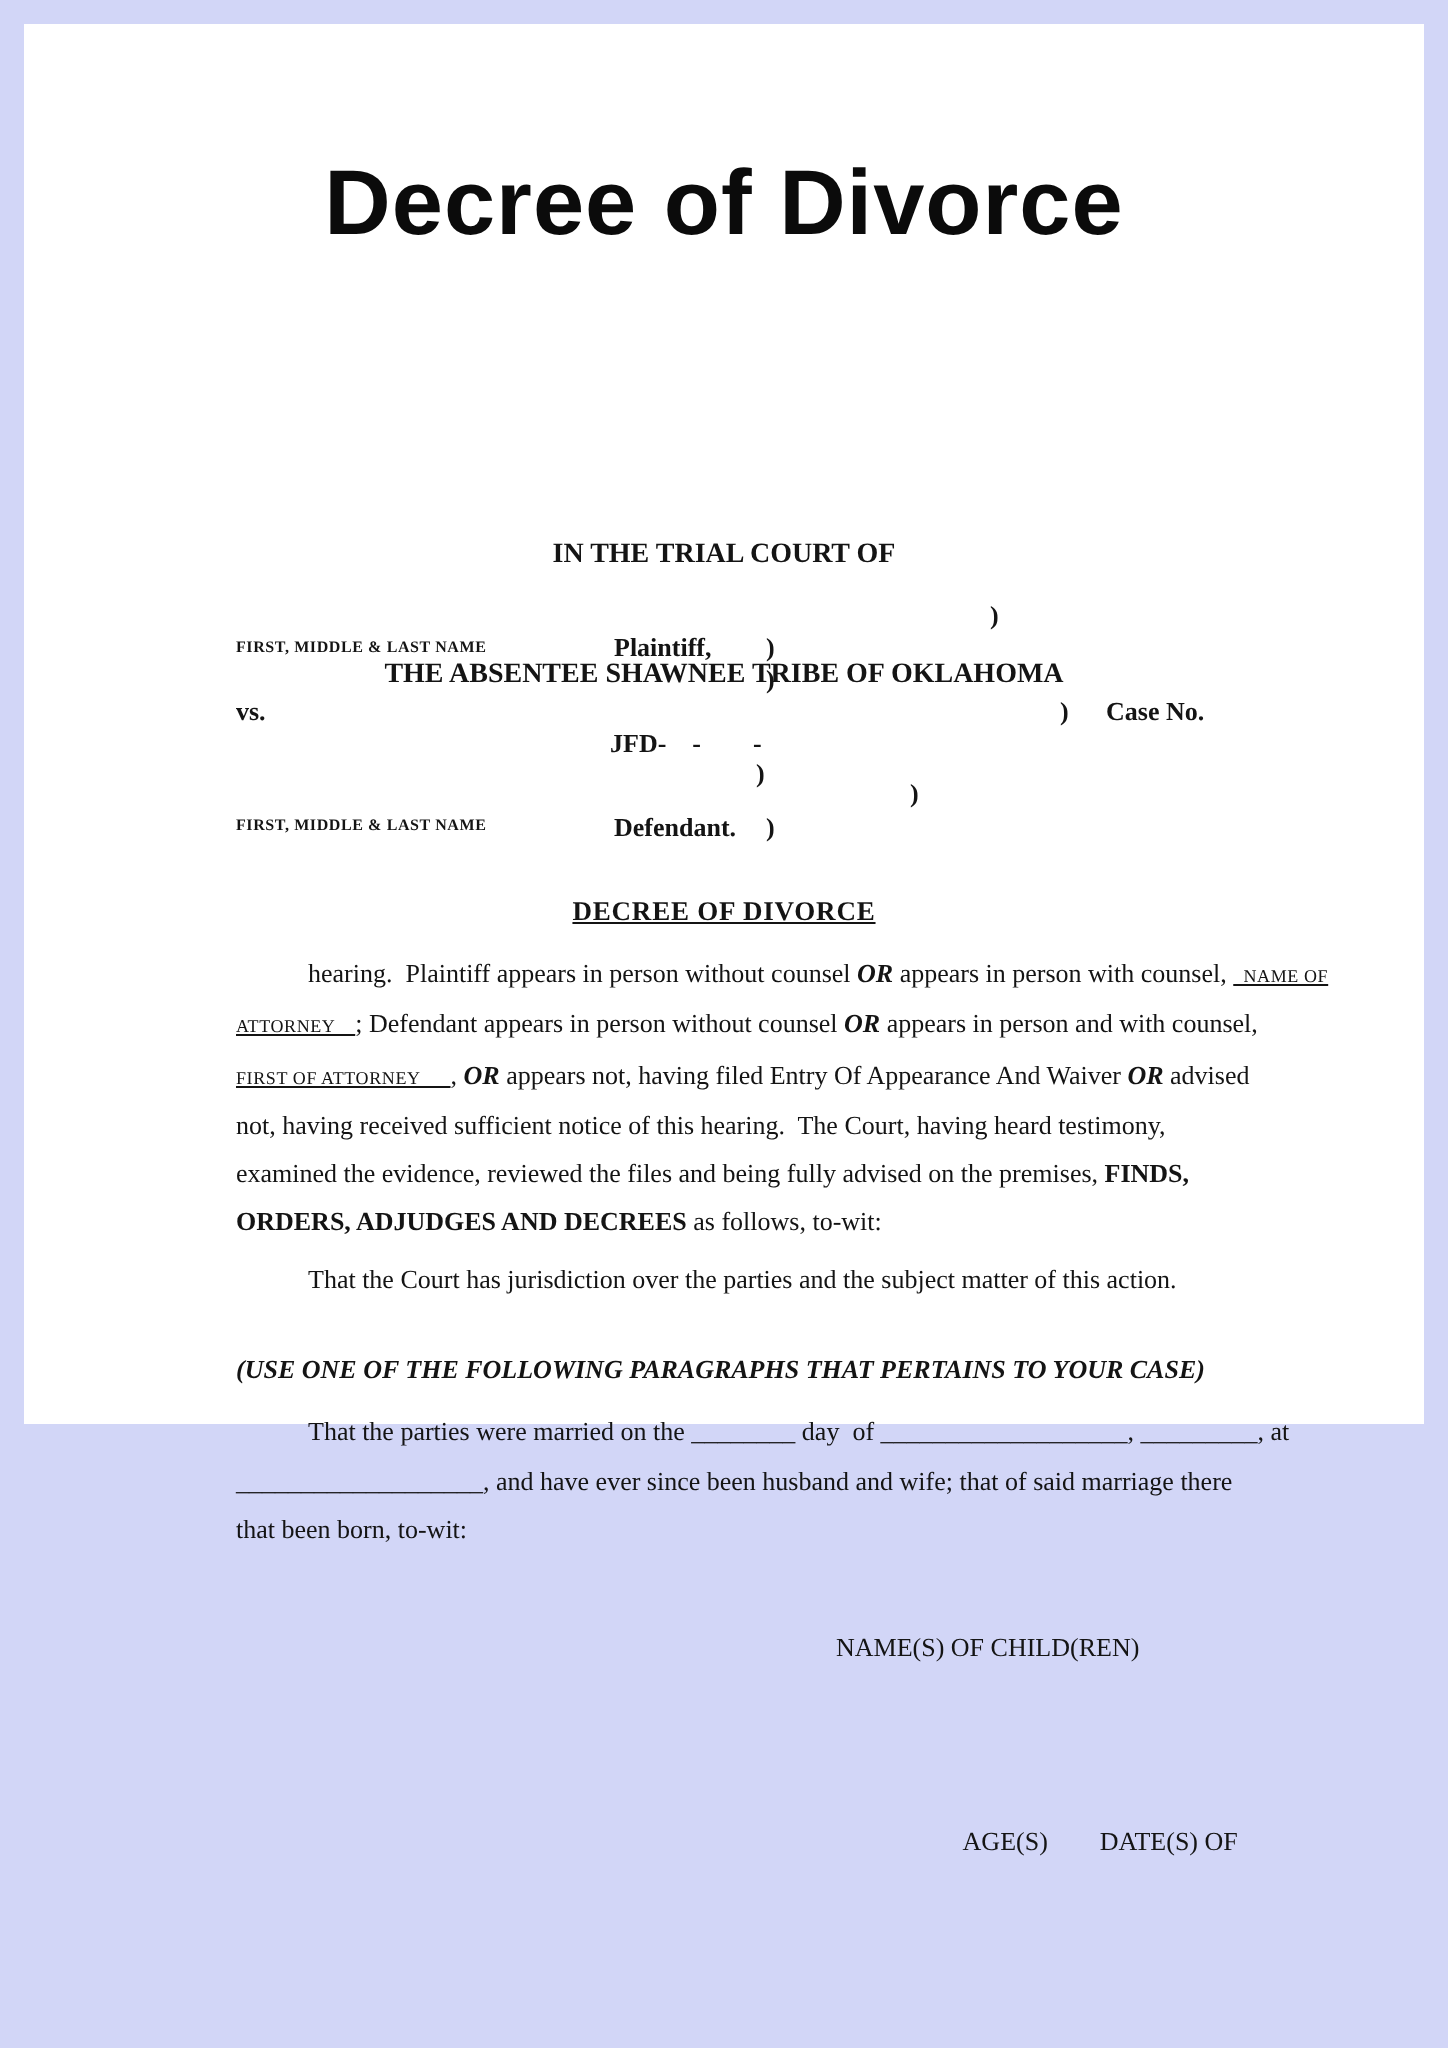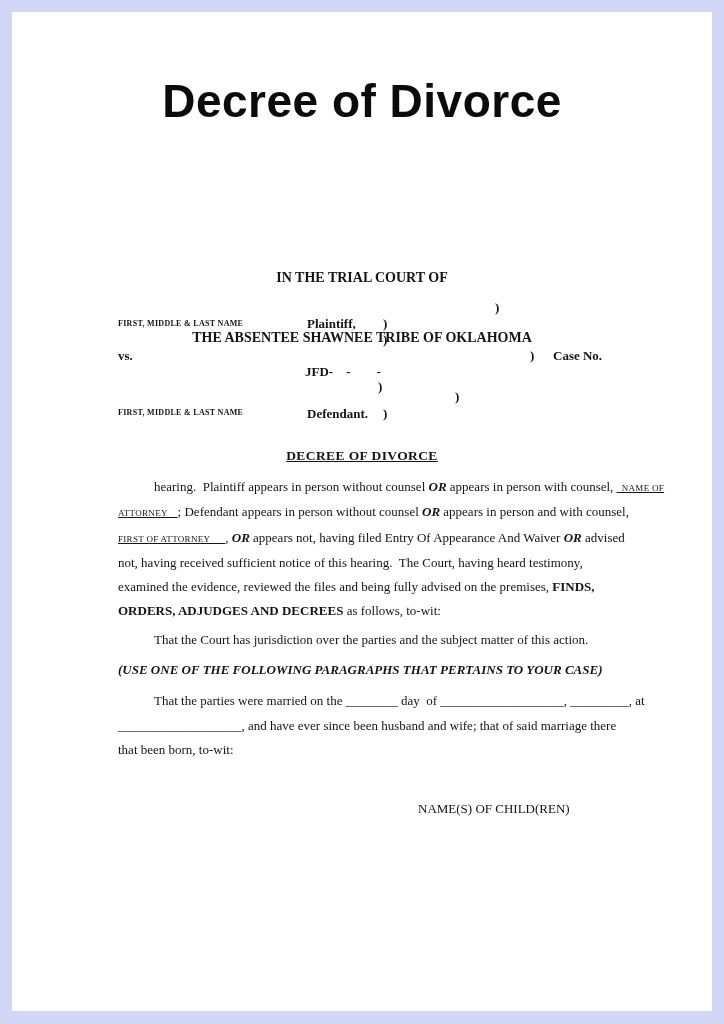--- a/index.html
+++ b/index.html
@@ -9,21 +9,21 @@
     background: #d2d6f7;
     position: relative;
     font-family: "Liberation Serif", serif;
     color: #141414;
   }
   .page {
     position: absolute;
     left: 12px;
     top: 12px;
     width: 700px;
-    height: 999px;
+    height: 700px;
     background: #ffffff;
   }
   .page-title {
     position: absolute;
     top: 62px;
     left: 0;
     width: 100%;
     margin: 0;
     text-align: center;
     font-family: "Liberation Sans", sans-serif;
@@ -92,21 +92,21 @@
   .line { white-space: pre; }
   .para.ind .line:first-child { text-indent: 36px; }
   .s-b  { font-weight: bold; }
   .s-bi { font-weight: bold; font-style: italic; }
   .s-scu {
     font-size: 9px;
     text-decoration: underline;
     letter-spacing: 0.3px;
   }
   .m-jurisdiction { margin-top: 4px; }
-  .m-usenote { margin-top: 6px; }
+  .m-usenote { margin-top: 21px; }
   .m-married { margin-top: 7px; }
   .children-block {
     margin-top: -14px;
     margin-left: 300px;
     line-height: 24.3px;
     white-space: pre;
   }
   .child-line2 { padding-left: 38px; }
   .child-line2 .dob { margin-left: 26px; }
 </style>
@@ -159,18 +159,21 @@
         <div class="line"><span class="s-bi">(USE ONE OF THE FOLLOWING PARAGRAPHS THAT PERTAINS TO YOUR CASE)</span></div>
       </div>
     <div class="para ind m-married">
         <div class="line"><span>That the parties were married on the ________ day  of ___________________, _________, at</span></div>
         <div class="line"><span>___________________, and have ever since been husband and wife; that of said marriage there</span></div>
         <div class="line"><span>that been born, to-wit:</span></div>
       </div>
 
     <div class="children-block">
       <div>NAME(S) OF CHILD(REN)</div>
+      <div class="child-line2">
+        <span>AGE(S)</span><span class="dob">DATE(S) OF</span>
+      </div>
       
     </div>
 
   </div>
 
 </div>
 
 </body></html>

